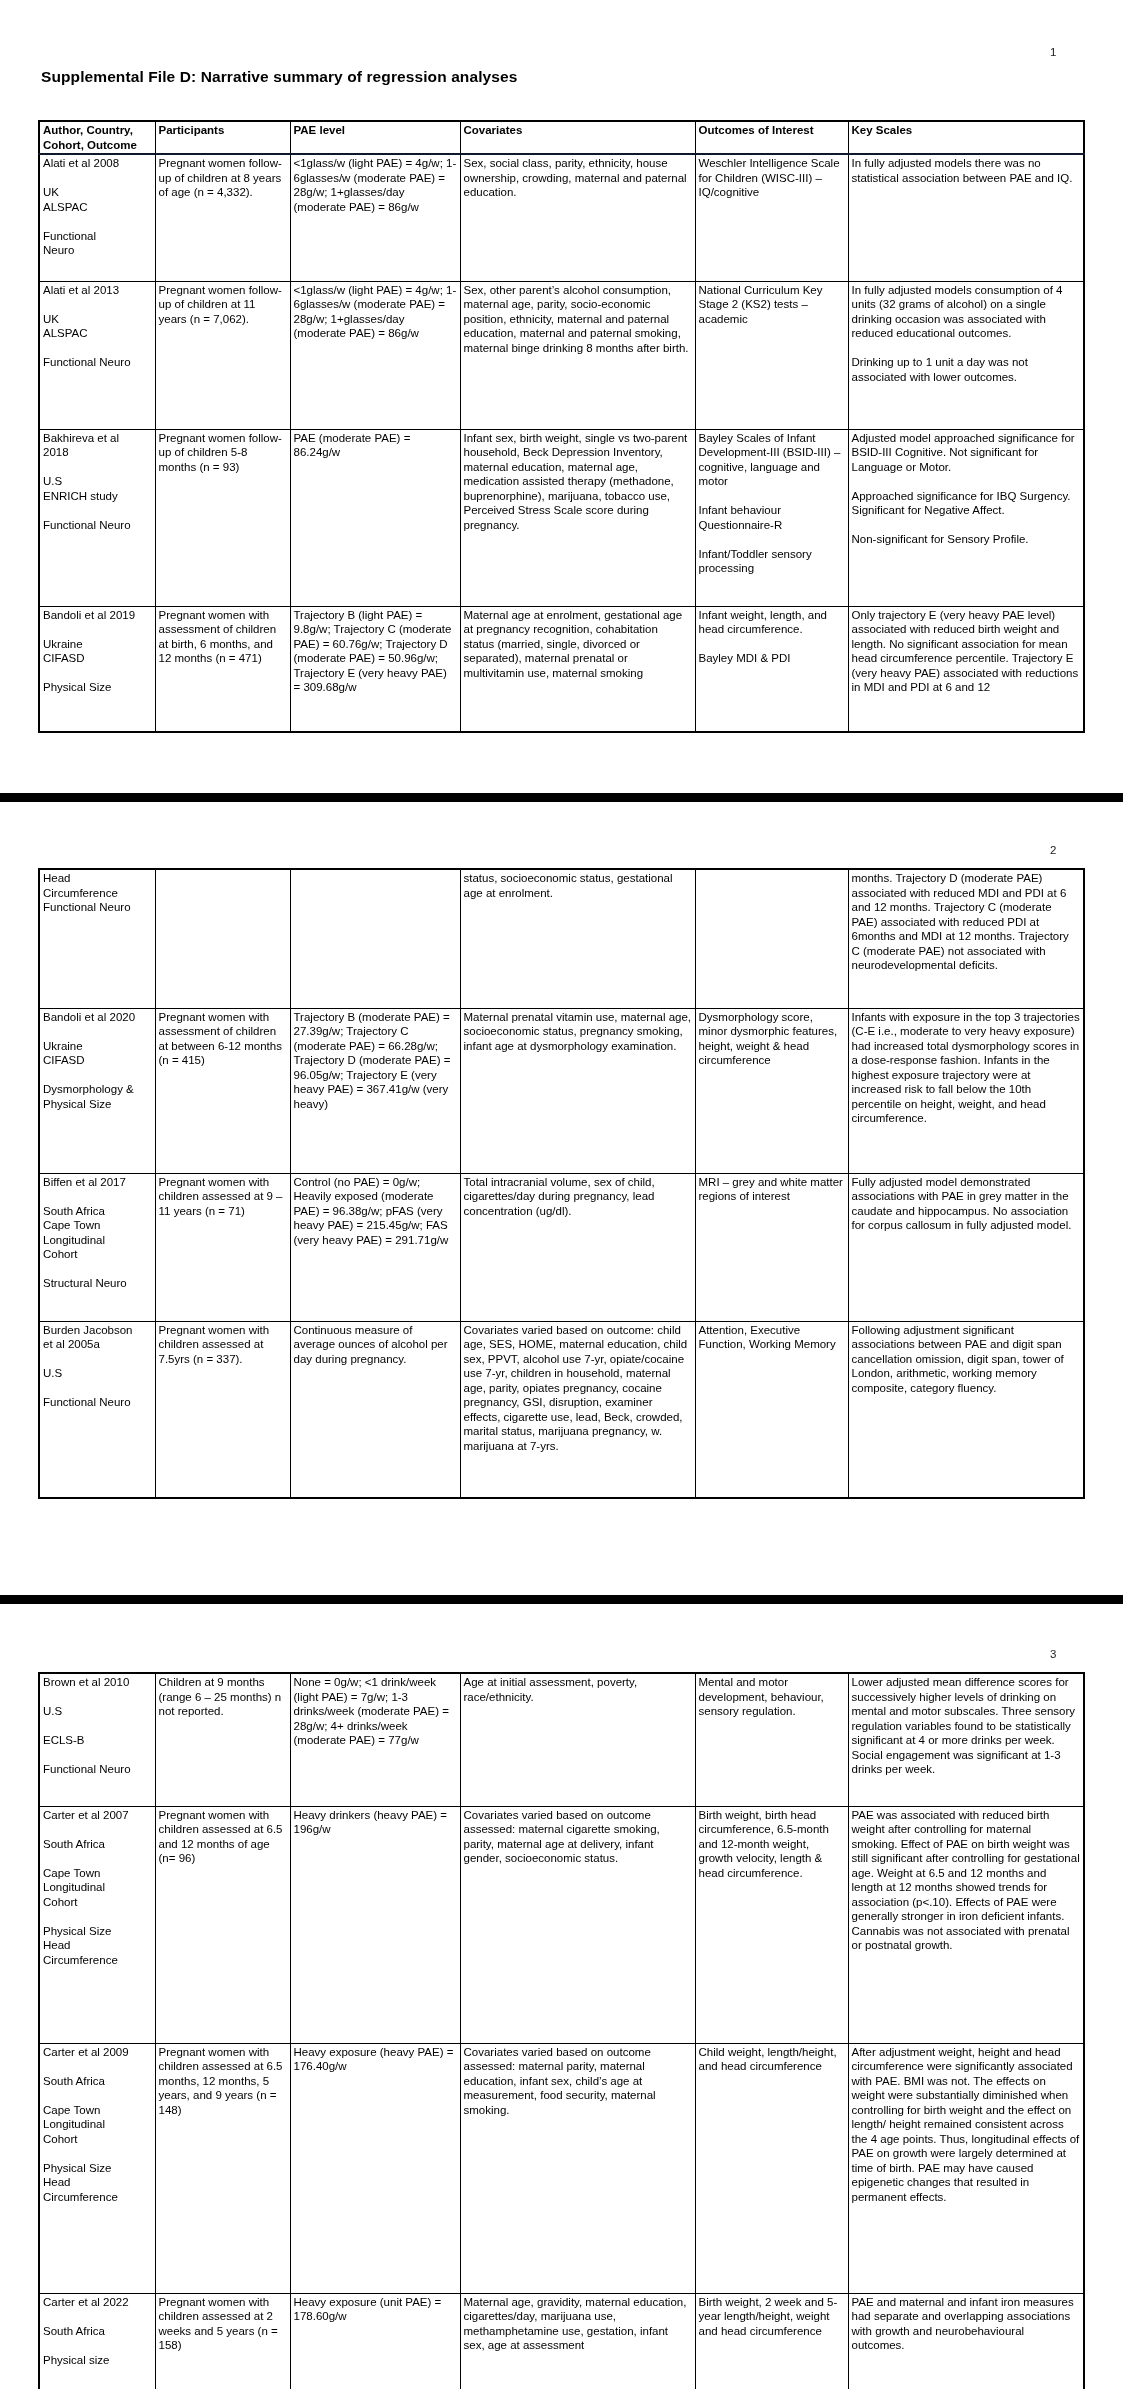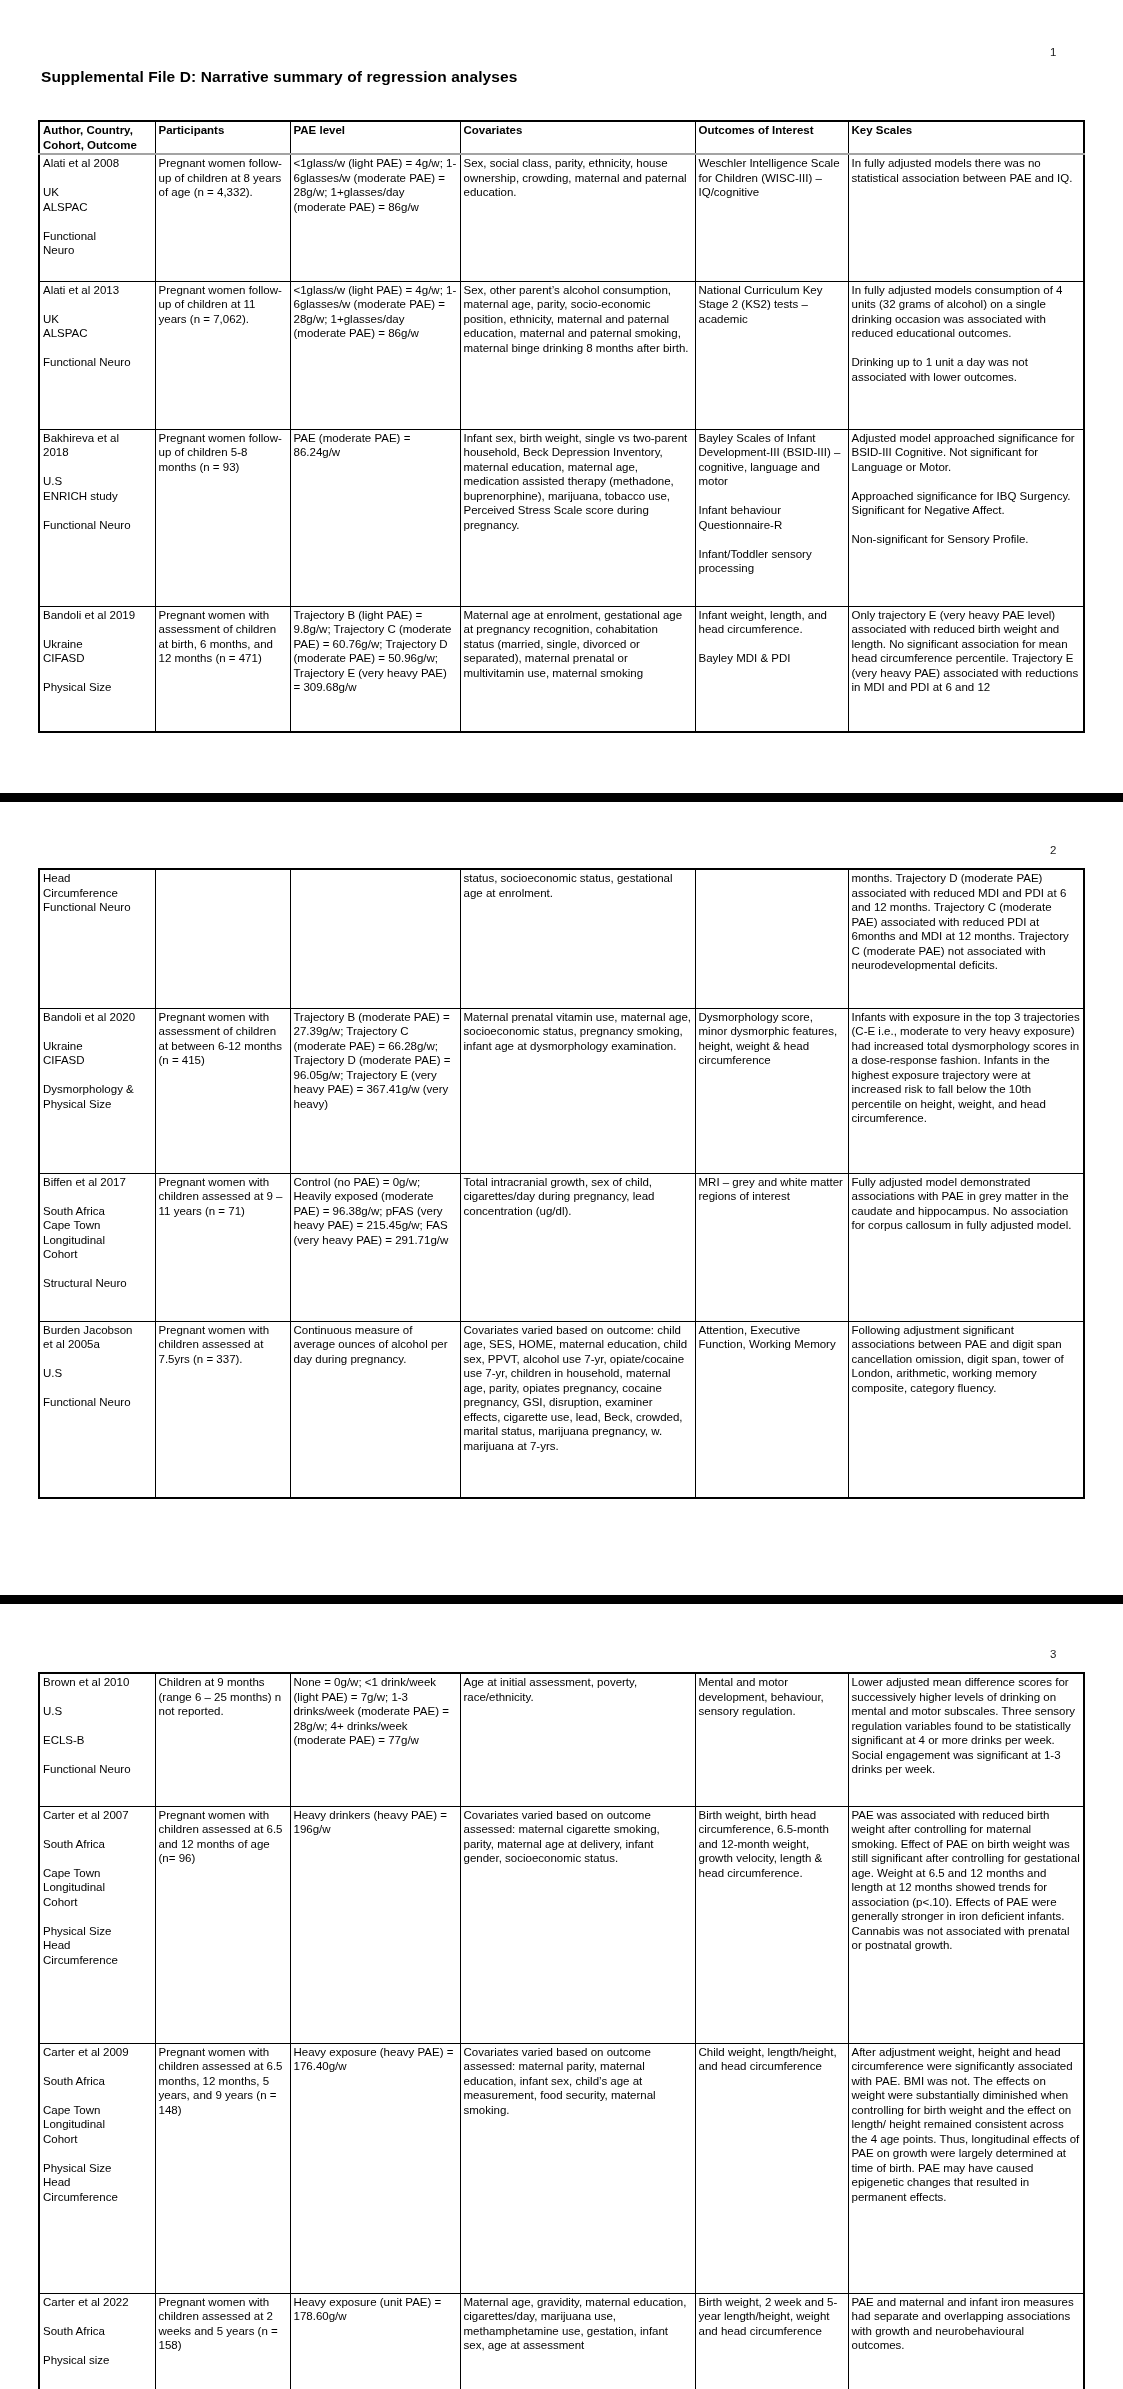--- a/index.html
+++ b/index.html
@@ -4,21 +4,21 @@
 <style>
   html,body{margin:0;padding:0;background:#ffffff;}
   body{width:1123px;height:2389px;position:relative;font-family:"Liberation Sans",sans-serif;color:#000;}
   .doc-title{position:absolute;left:41px;top:68px;font-size:15.5px;font-weight:700;letter-spacing:.1px;}
   .pagenum{position:absolute;left:1050px;font-size:11.5px;color:#1a1a1a;}
   .pagebreak{position:absolute;left:0;width:1123px;height:9px;background:#000;}
   table.doc{position:absolute;left:38px;width:1045px;border-collapse:collapse;table-layout:fixed;
             font-size:11.5px;line-height:14.5px;border:2px solid #000;}
   table.doc td, table.doc th{border:1px solid #000;vertical-align:top;padding:1px 3px 0 3px;
             overflow:hidden;word-wrap:break-word;white-space:pre-wrap;text-align:left;font-weight:400;}
-  table.doc th{font-weight:700;border-bottom:2px solid #a3a3a3;}
+  table.doc th{font-weight:700;border-bottom:2px solid #0f172a;}
   col.c0{width:116px}col.c1{width:135px}col.c2{width:170px}col.c3{width:235px}col.c4{width:153px}col.c5{width:236px}
 </style>
 </head>
 <body>
 
 <div class="pagenum" style="top:46px">1</div>
 <div class="doc-title" style="color: #000000;">Supplemental File D: Narrative summary of regression analyses</div>
 
 <table class="doc" style="top:120px">
   <colgroup>
@@ -149,21 +149,21 @@
     <td>Biffen et al 2017
 
 South Africa
 Cape Town
 Longitudinal
 Cohort
 
 Structural Neuro</td>
     <td>Pregnant women with children assessed at 9 – 11 years (n = 71)</td>
     <td>Control (no PAE) = 0g/w; Heavily exposed (moderate PAE) = 96.38g/w; pFAS (very heavy PAE) = 215.45g/w; FAS (very heavy PAE) = 291.71g/w</td>
-    <td>Total intracranial growth, sex of child, cigarettes/day during pregnancy, lead concentration (ug/dl).</td>
+    <td>Total intracranial volume, sex of child, cigarettes/day during pregnancy, lead concentration (ug/dl).</td>
     <td>MRI – grey and white matter regions of interest</td>
     <td>Fully adjusted model demonstrated associations with PAE in grey matter in the caudate and hippocampus. No association for corpus callosum in fully adjusted model.</td>
   </tr>
   <tr style="height:177px">
     <td>Burden Jacobson
 et al 2005a
 
 U.S
 
 Functional Neuro</td>

